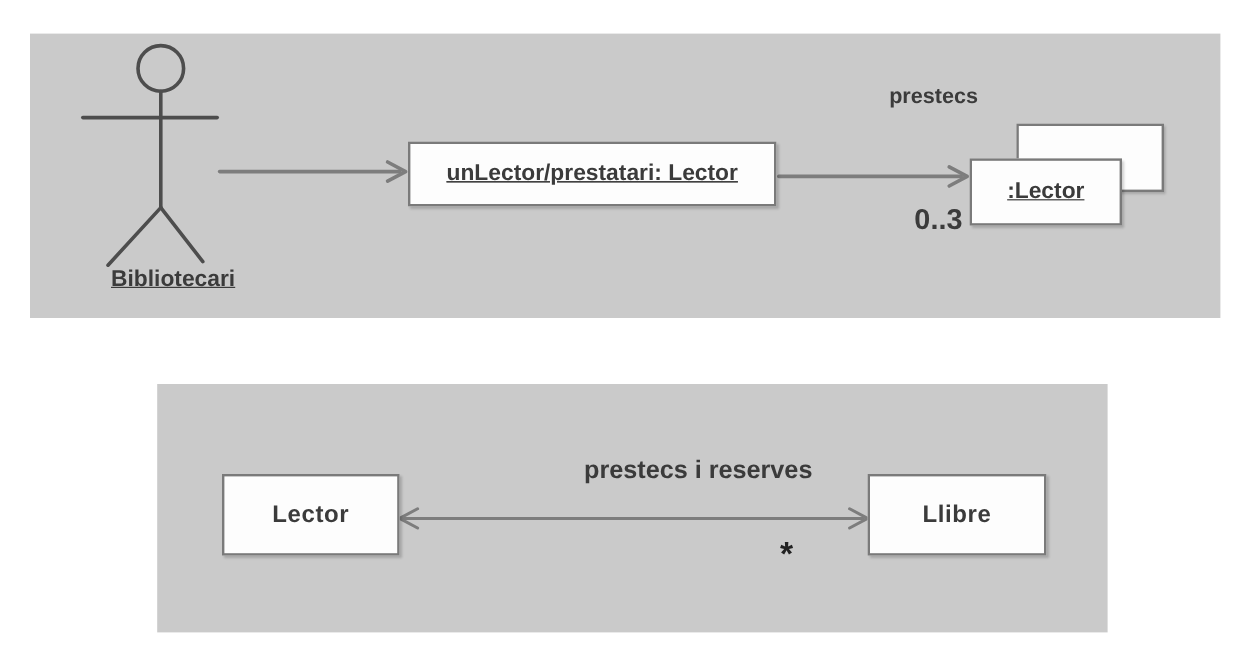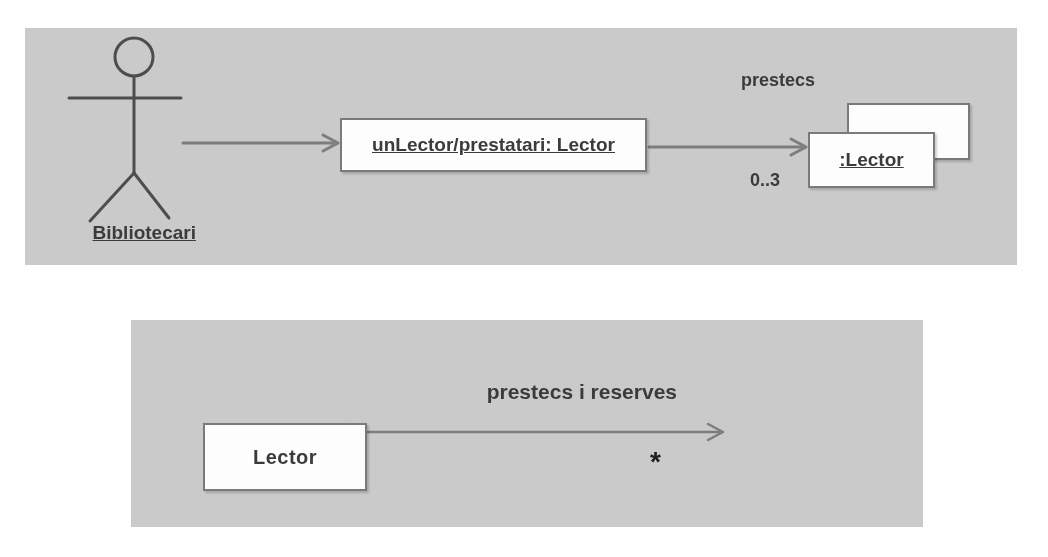--- a/index.html
+++ b/index.html
@@ -84,37 +84,40 @@
     </div>
 
     <div class="free-label" style="left:680px; top:42px; width:110px; font-size:18px;">prestecs</div>
 
     <div class="uml-box" style="left:822px; top:75px; width:123px; height:57px;"></div>
 
     <div class="uml-box" style="left:783px; top:104px; width:127px; height:56px;">
       <span class="obj-box-label underlined">:Lector</span>
     </div>
 
-    <div class="free-label" style="left:725px; top:142px; width:52px; font-size:18px; text-align:left;">0..3</div>
+    <div class="free-label" style="left:725px; top:142px; width:52px; font-size:24px; text-align:right;">0..3</div>
   </div>
 
   <div class="panel panel-bottom">
 
     <svg class="layer-svg" viewBox="0 0 792 207">
 
       <g stroke="#7d7d7d" stroke-width="2.5" fill="none" stroke-linecap="round">
         <line x1="206" y1="112" x2="588" y2="112"></line>
         <path d="M 202 112 l 15 -8 M 202 112 l 15 8"></path>
         <path d="M 592 112 l -15 -8 M 592 112 l -15 8"></path>
       </g>
     </svg>
 
     <div class="free-label" style="left:246px; top:60px; width:300px; font-size:21px;">prestecs i reserves</div>
 
-    <div class="uml-box" style="left:72px; top:75px; width:164px; height:68px;margin-top:28px;">
+    <div class="uml-box" style="left:54px; top:75px; width:148px; height:68px;">
       <span class="class-box-label">Lector</span>
     </div>
 
+    <div class="uml-box" style="left:592px; top:75px; width:149px; height:68px;">
+      <span class="class-box-label">Llibre</span>
+    </div>
 
     <div class="free-label" style="left:500px; top:126px; width:30px; font-size:28px; color:#222;">*</div>
   </div>
 
 </div>
 
 </body></html>

